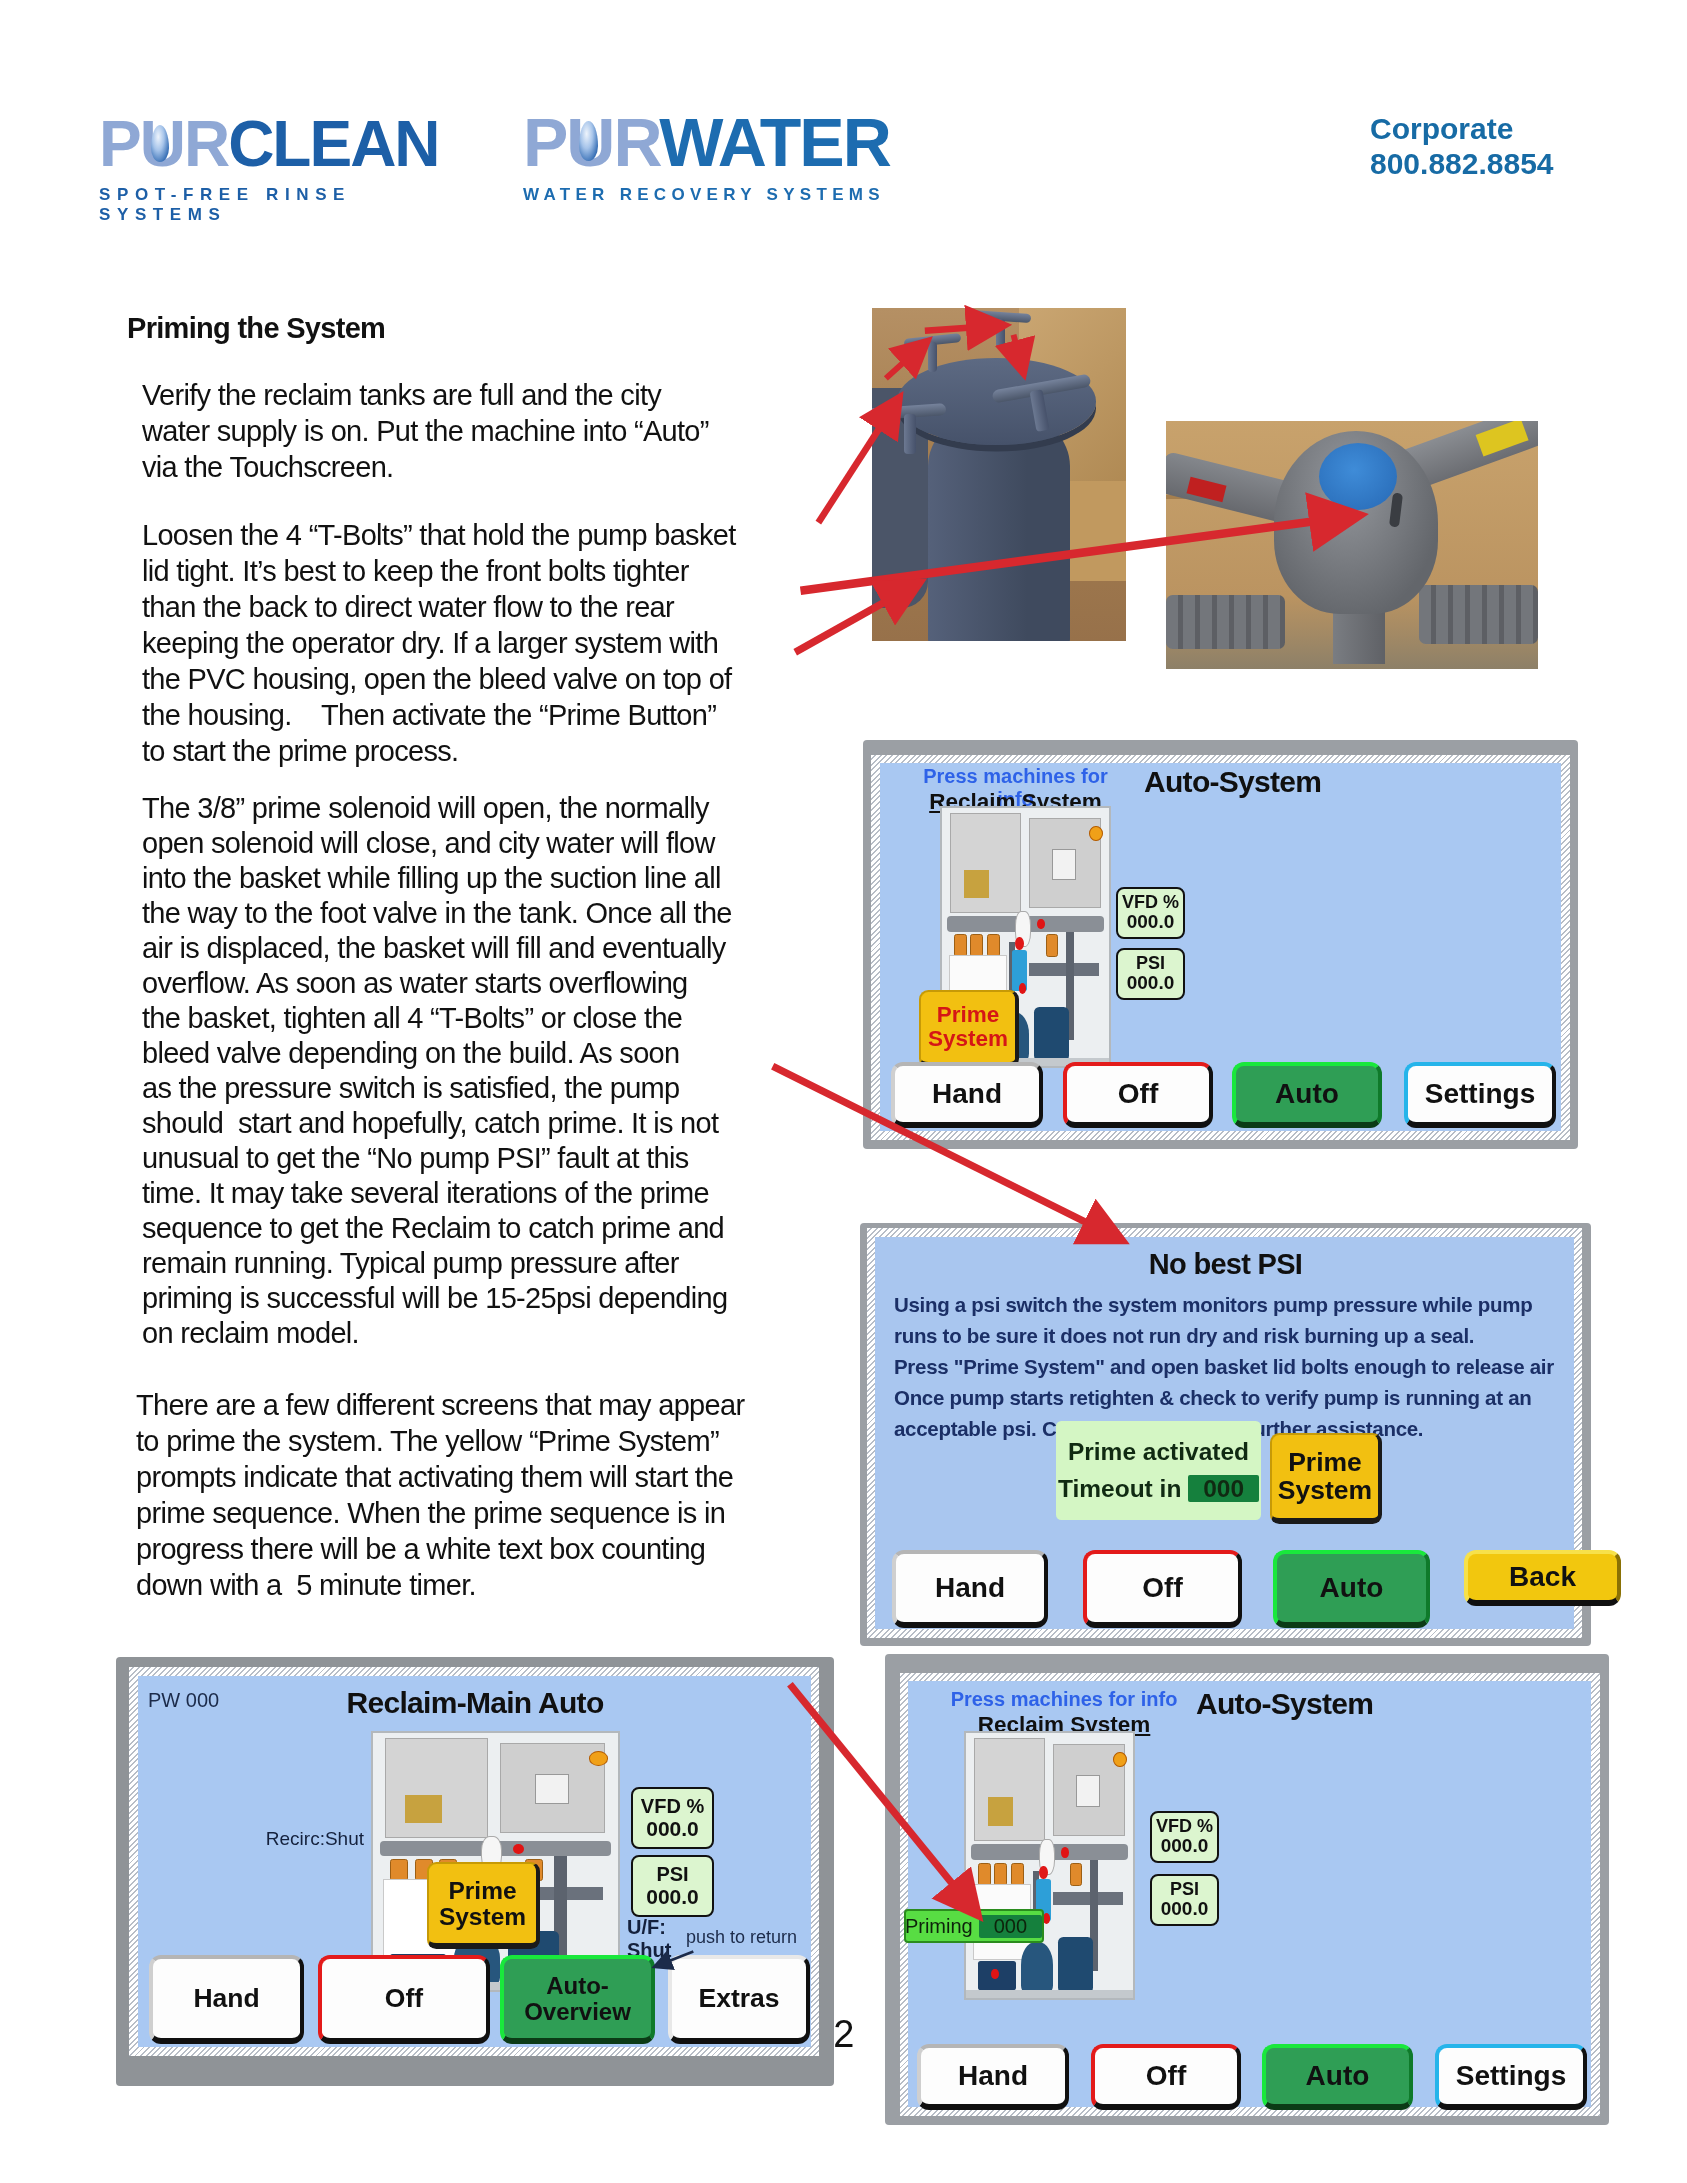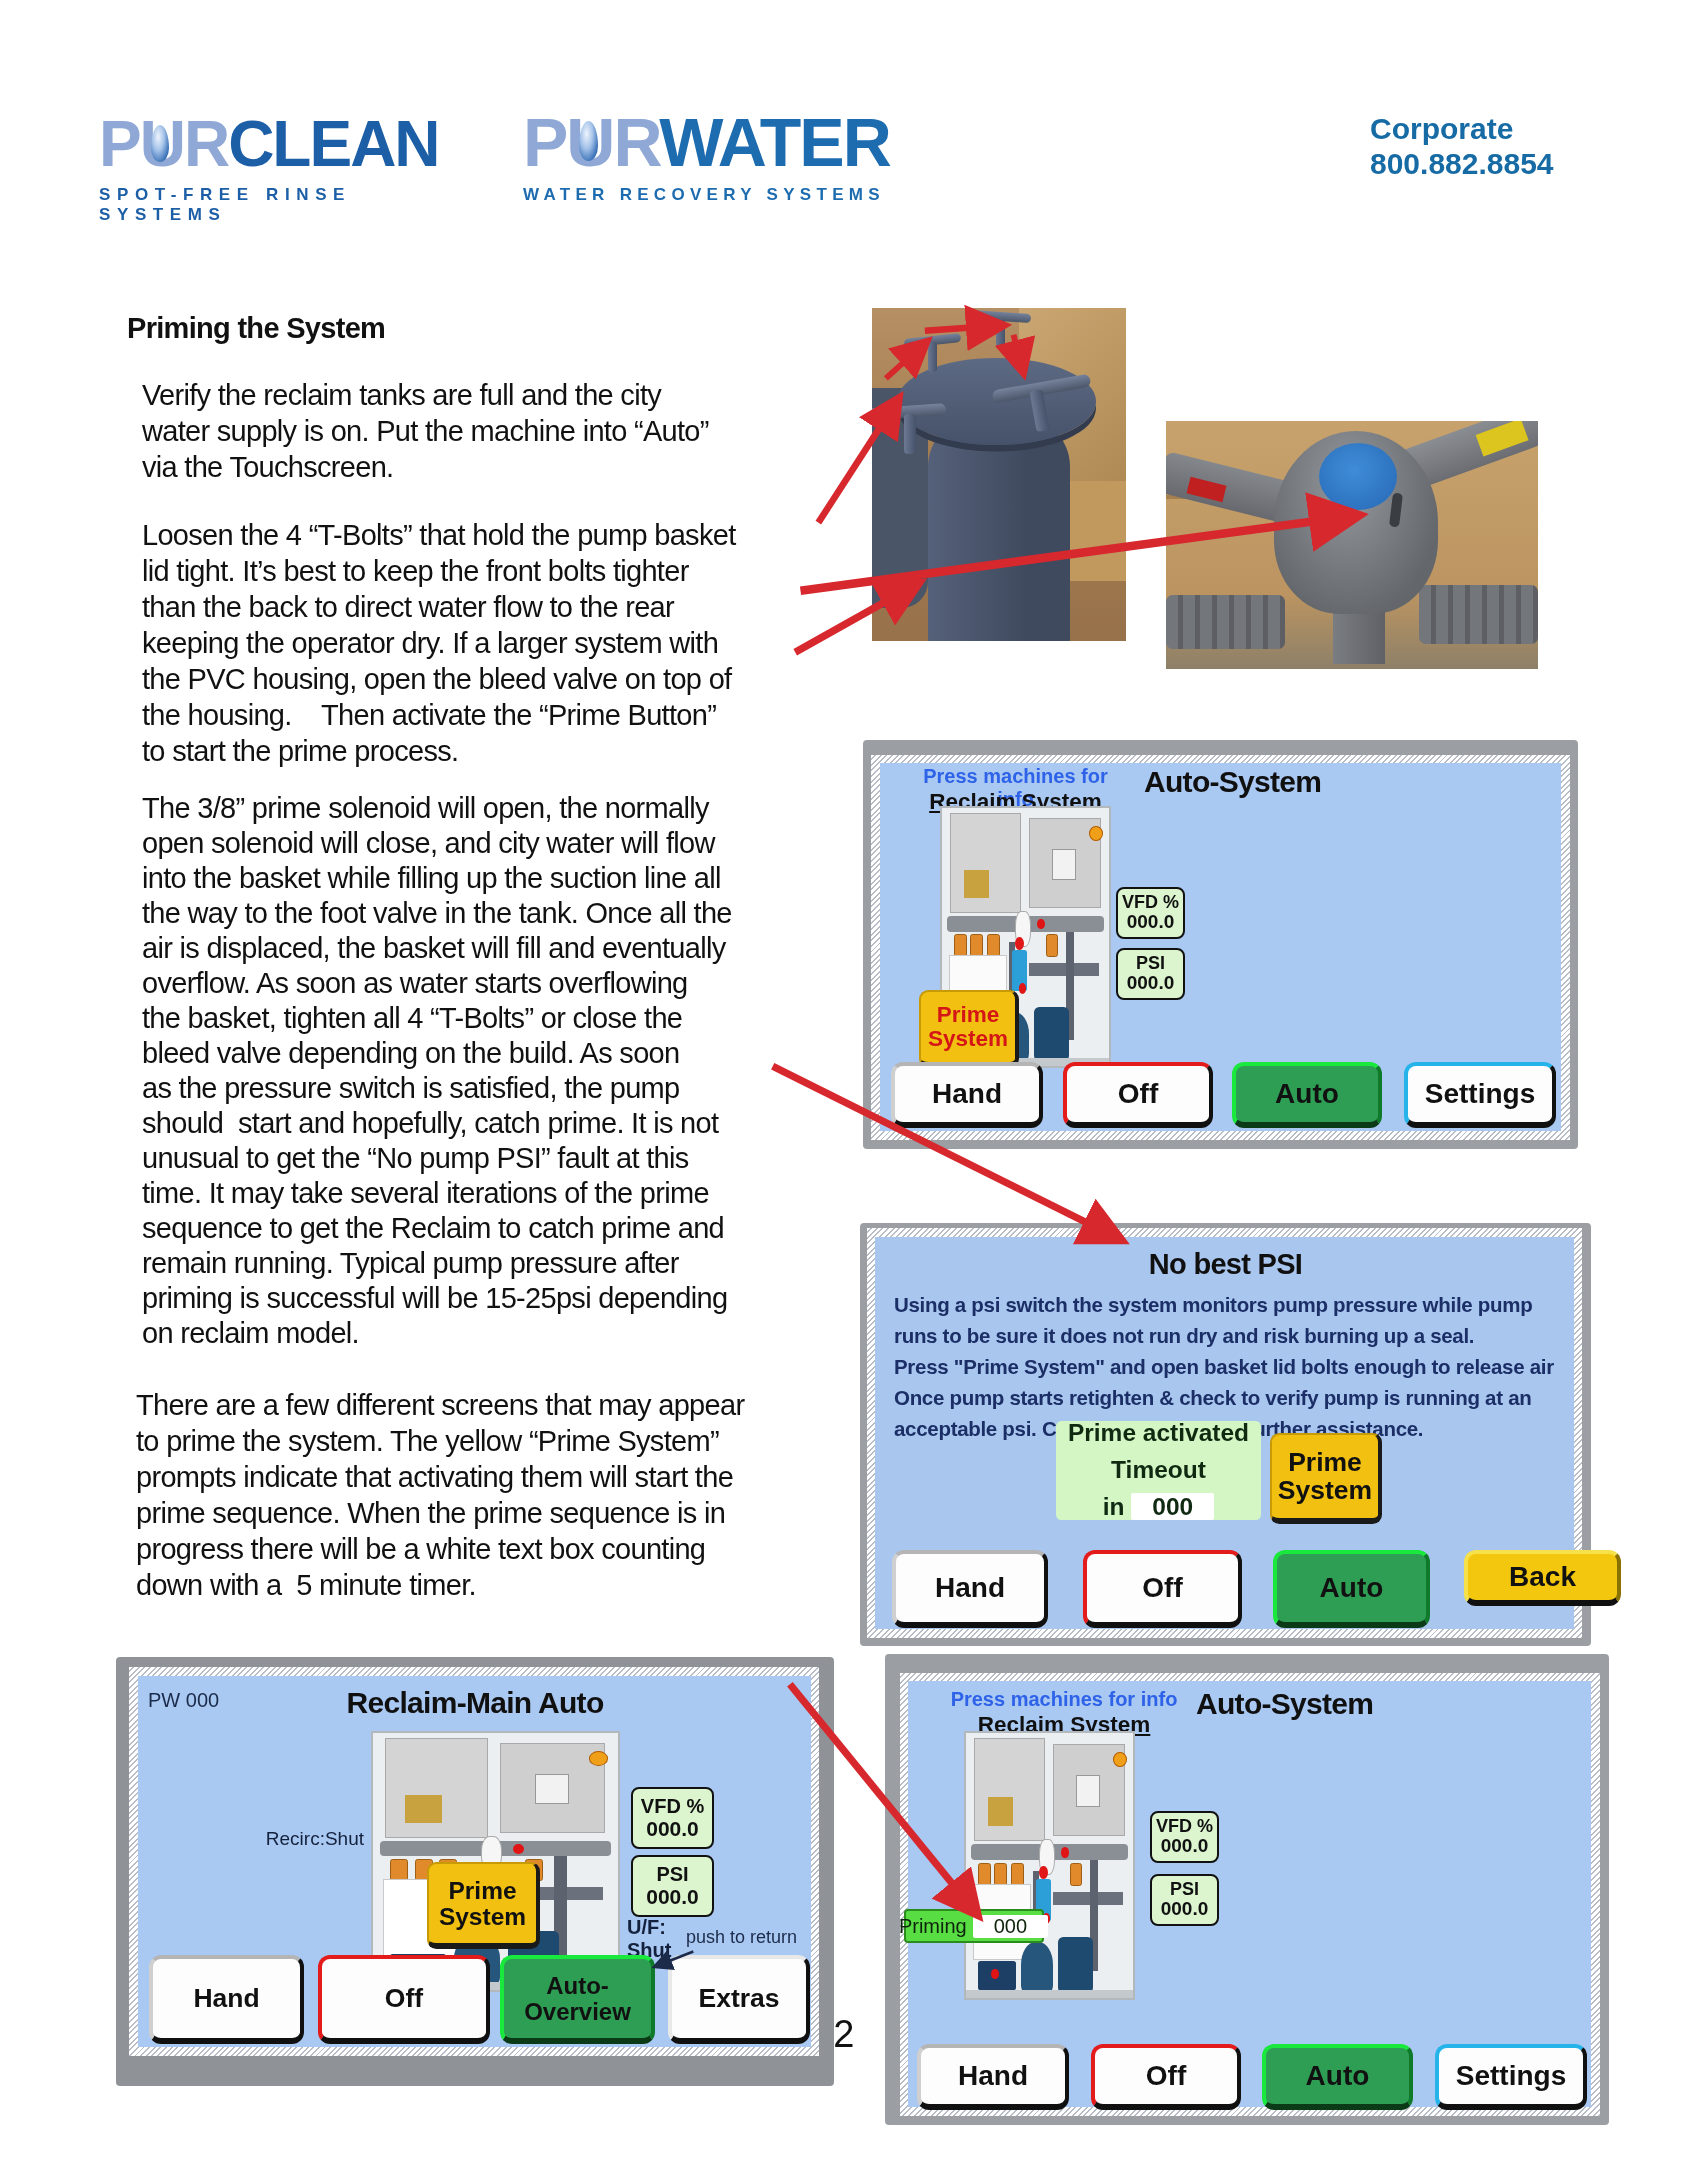--- a/index.html
+++ b/index.html
@@ -65,21 +65,21 @@
   .b-gray{border-color:#b5b5b5 #101010 #101010 #cfcfcf;}
   .b-red{border-color:#e31b1b #101010 #101010 #e31b1b;}
   .b-green{background:#2f9e55;border-color:#19e83c #0f7a2a #0b3b16 #19e83c;}
   .b-blue{border-color:#25b4ea #101010 #101010 #25b4ea;}
   .b-yellow{background:#f2c70e;border-color:#f7e14a #8a7104 #101010 #f7e14a;}
   .prime{position:absolute;background:#f2c011;border:2.6px solid #c79a06;border-right:4.6px solid #1a1a1a;
          border-bottom:6px solid #1a1a1a;border-radius:9.3px;font-weight:bold;text-align:center;
          display:flex;flex-direction:column;justify-content:center;line-height:1.05;color:#111;}
   .prime.red-text{color:#d51616;}
   .navy{color:#1b2f66;}
-  .white-val{background:#ffffff;padding:0 21px;border-radius:2px;}
+  .white-val{background:#15803d;padding:0 15px;border-radius:2px;}
   
   .machine{position:absolute;background:#eceff1;border:2px solid #b3b8bc;}
   .machine div{position:absolute;}
   .m-cabL{left:5%;top:2%;width:41%;height:38%;background:#d4d4d4;border:1.3px solid #a9a9a9;}
   .m-vent{left:13%;top:24%;width:15%;height:11%;background:#c7a23f;}
   .m-cabR{left:52%;top:4%;width:42%;height:34%;background:#cfcfcf;border:1.3px solid #a9a9a9;}
   .m-lab{left:66%;top:16%;width:13%;height:11%;background:#f2f2f2;border:0.7px solid #999;}
   .m-warn{left:88%;top:7%;width:7%;height:5%;background:#f0a018;border-radius:50%;border:1.3px solid #b35b00;}
   .m-manifold{left:3%;top:42%;width:94%;height:6%;background:#8a8f96;border-radius:4px;}
   .m-v{top:49%;width:6.5%;height:8%;background:#e08a2b;border:1.3px solid #9c5f15;border-radius:2.6px;}

